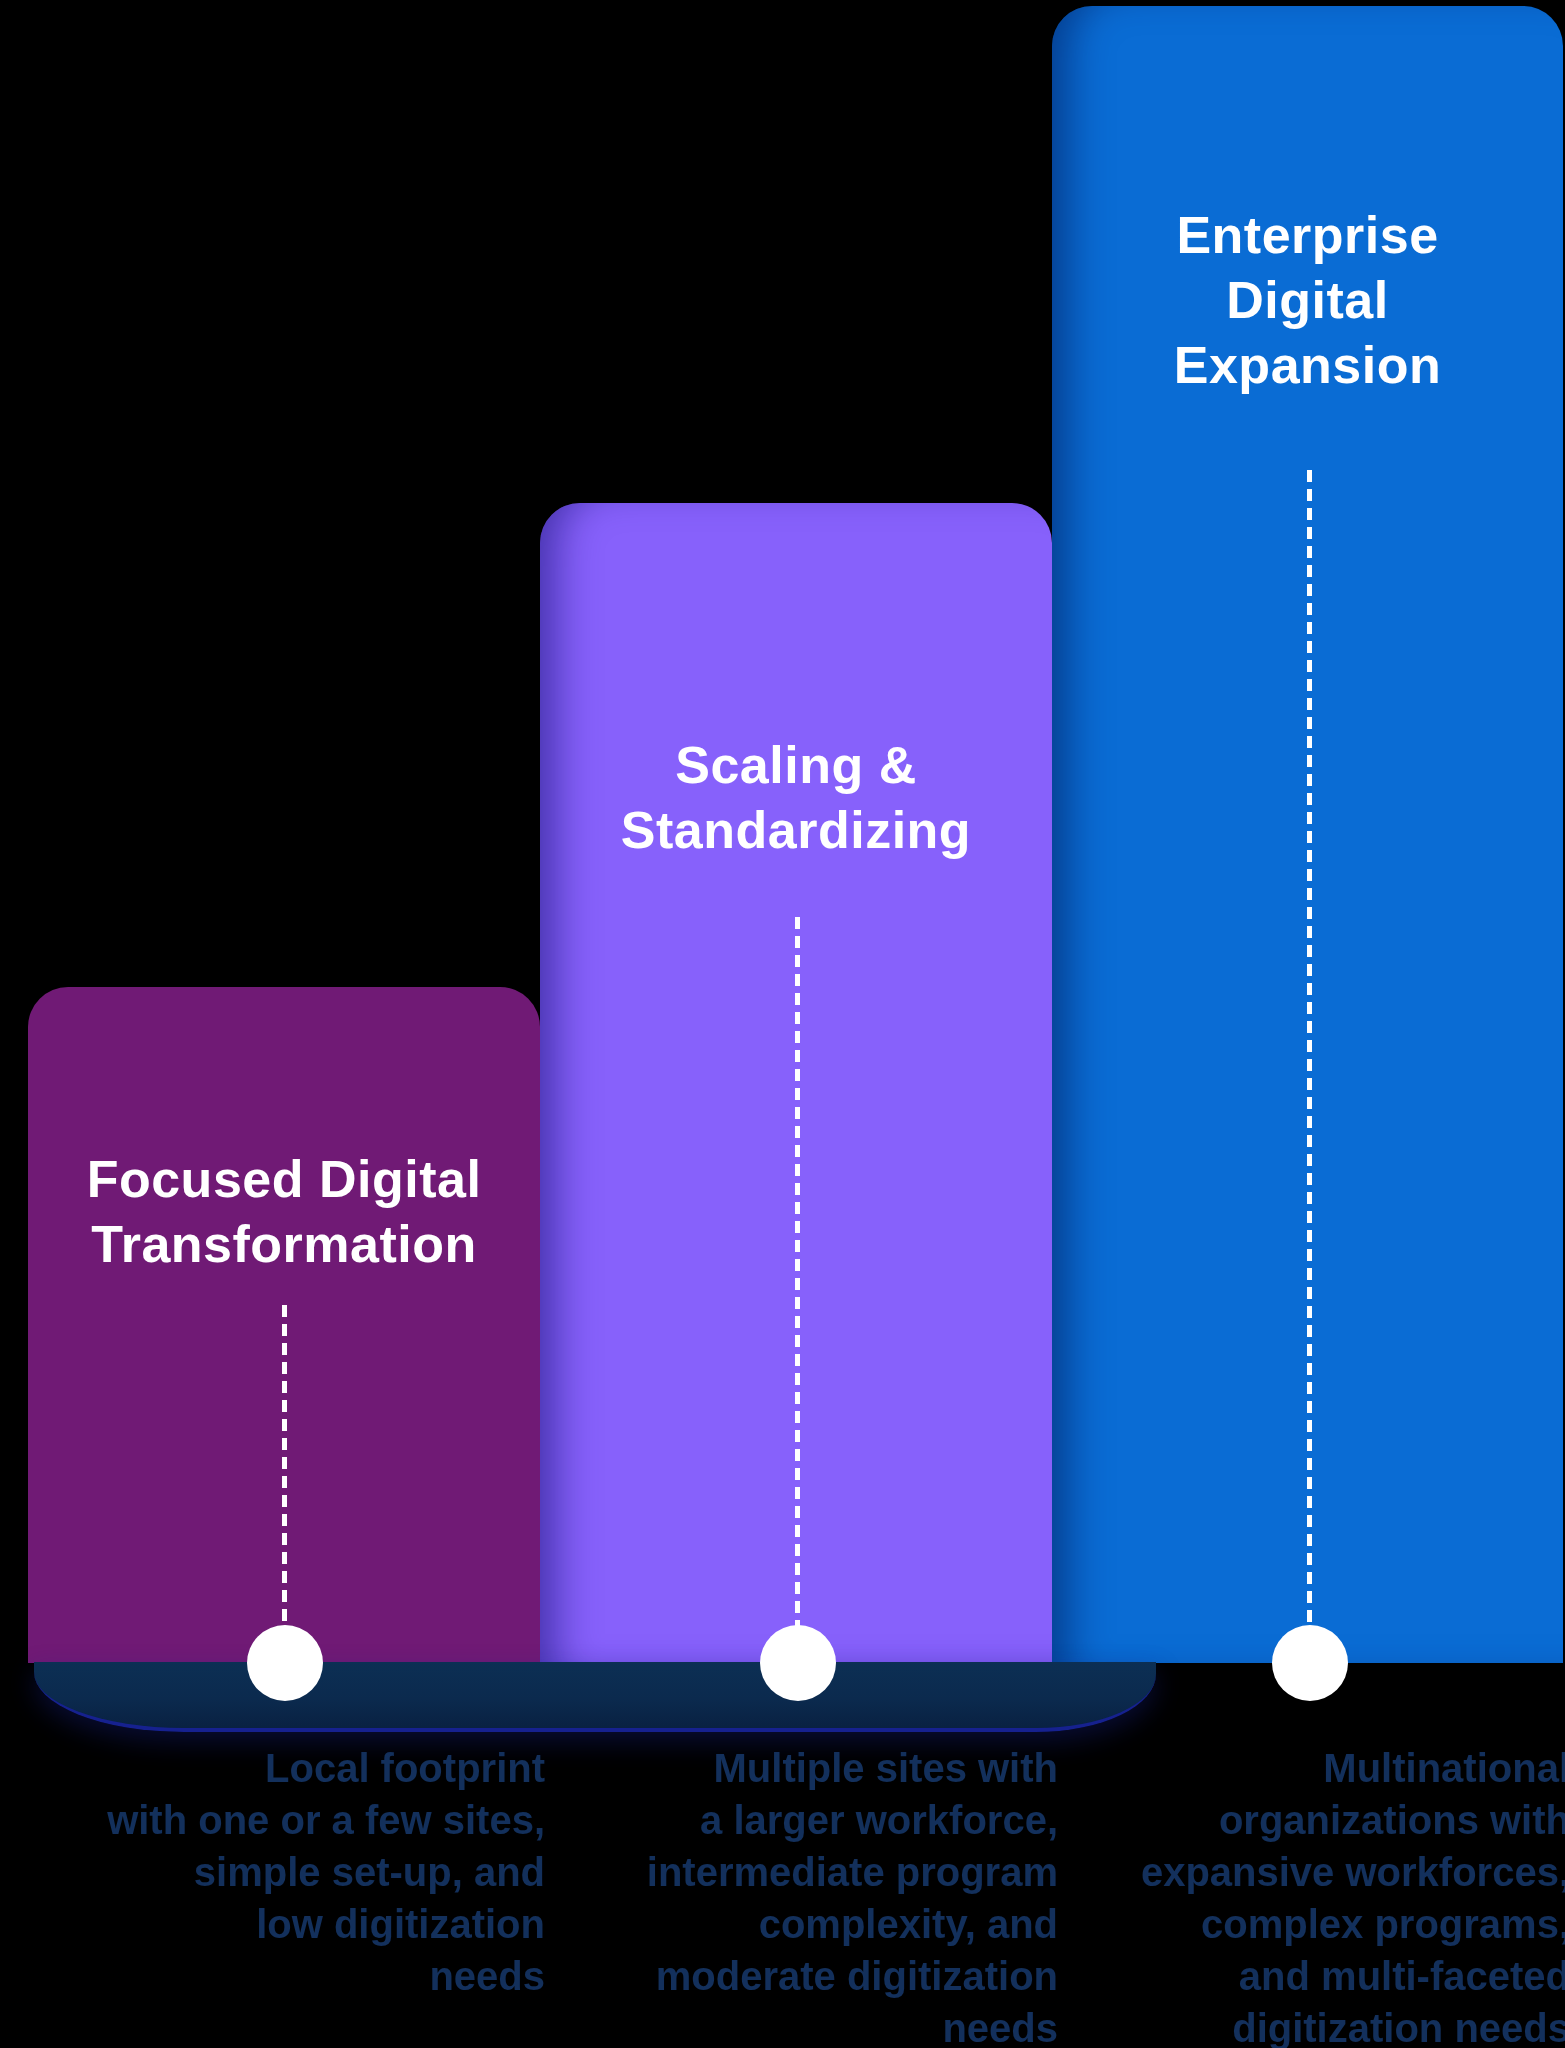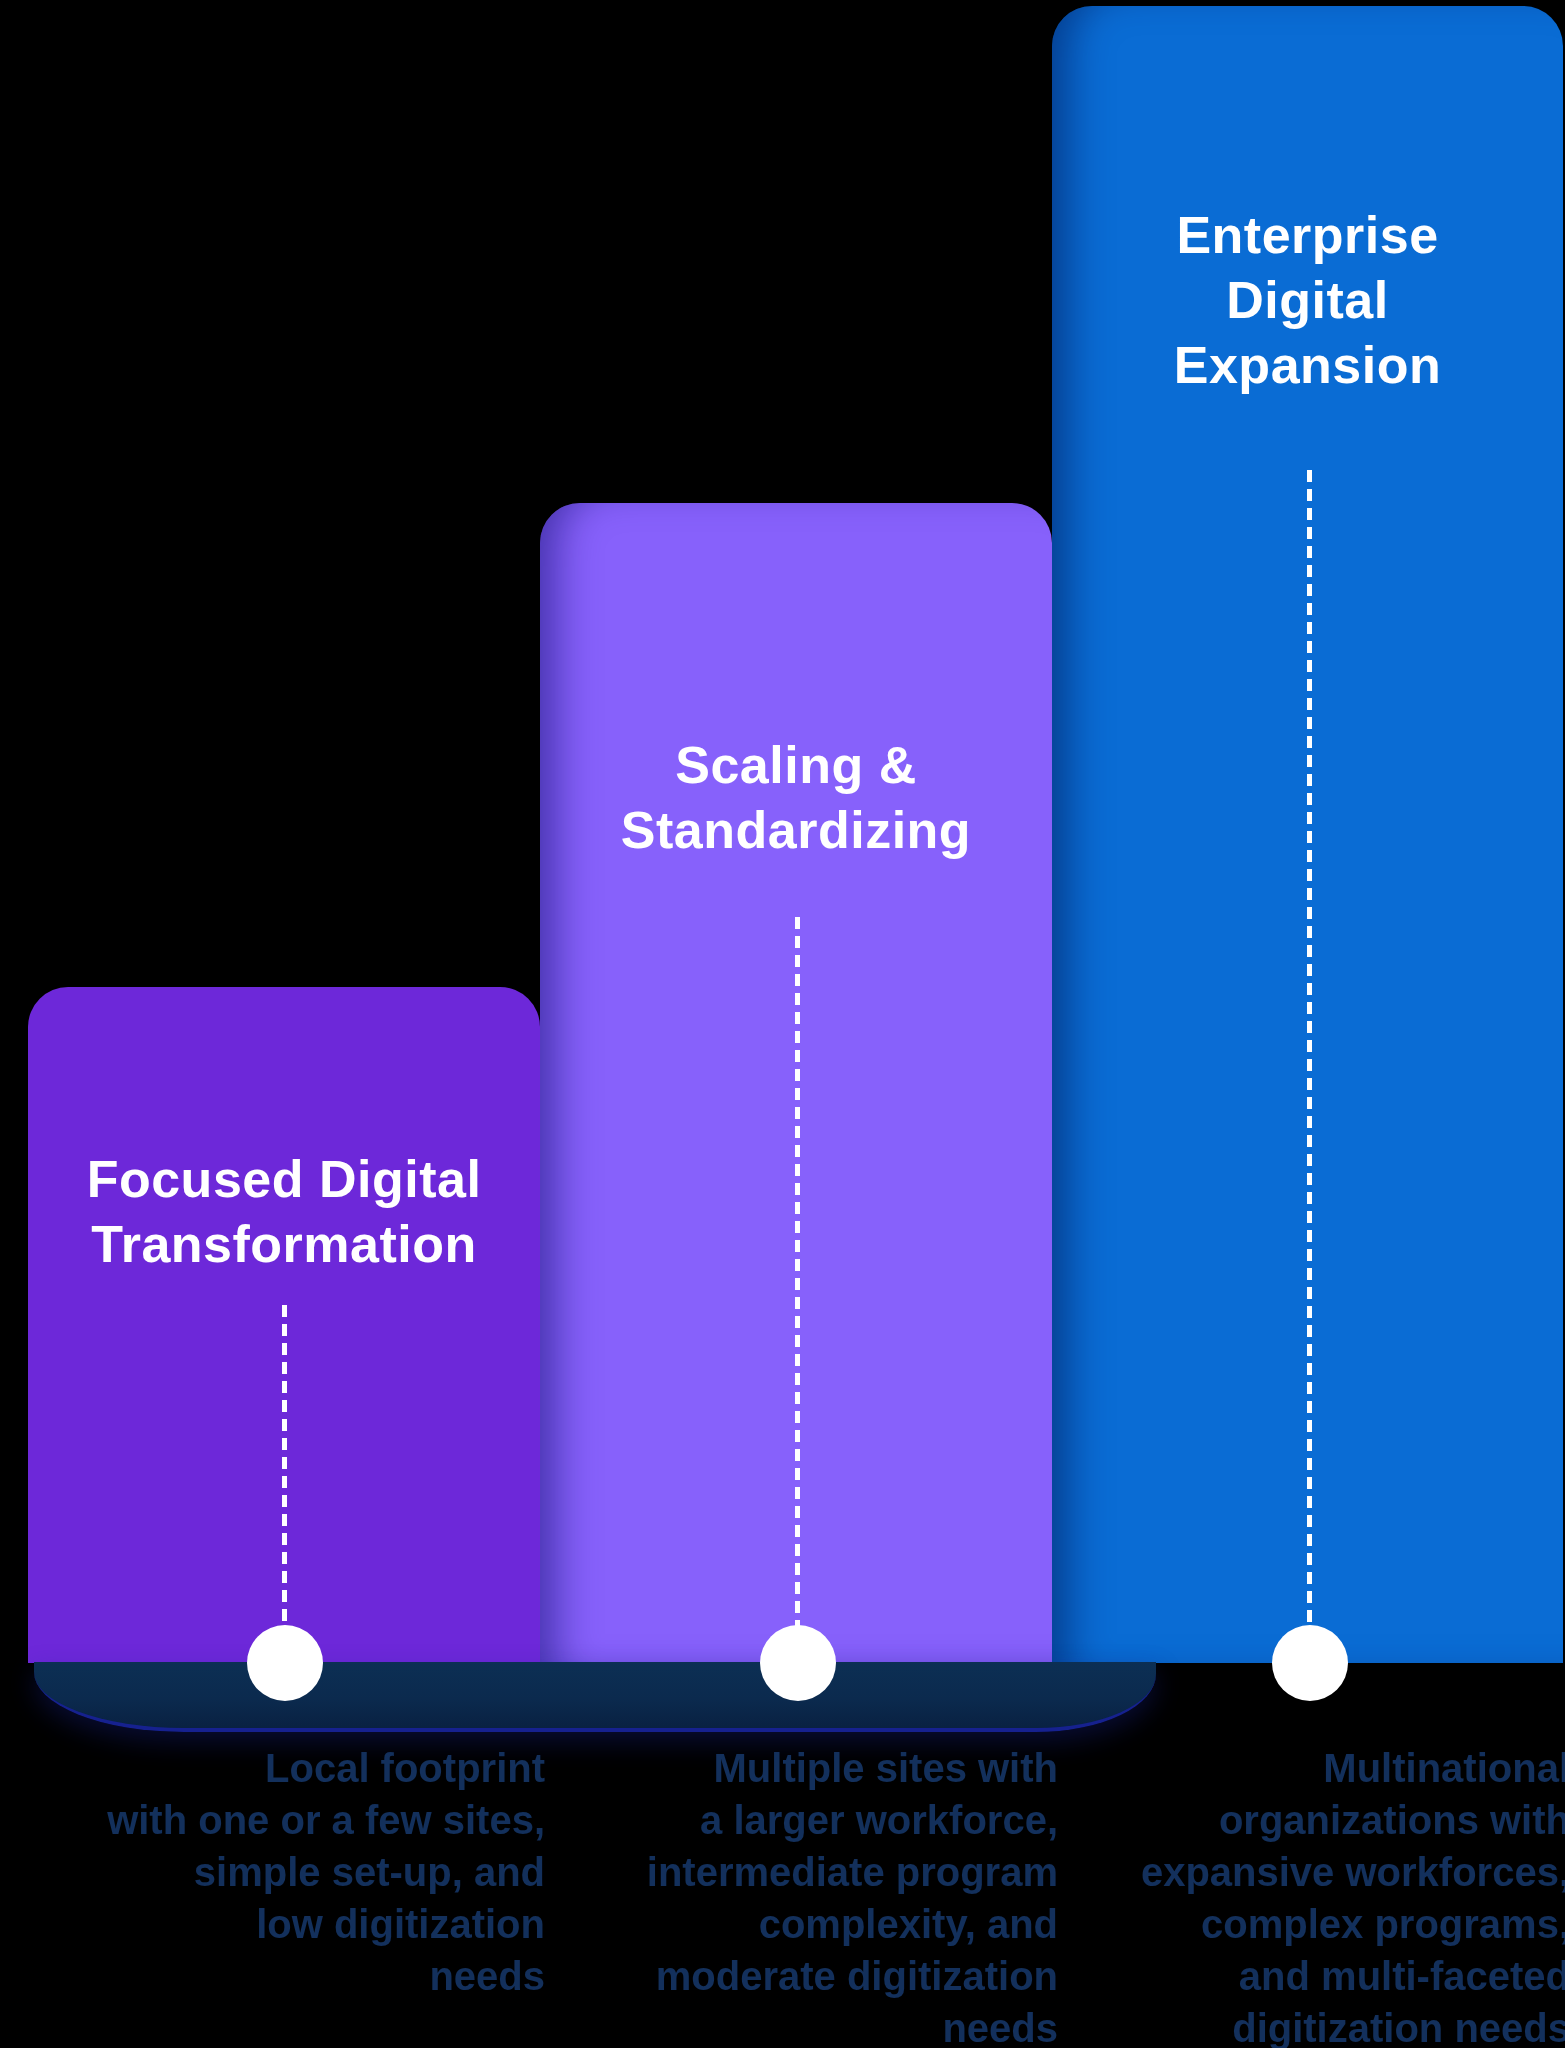--- a/index.html
+++ b/index.html
@@ -71,21 +71,21 @@
   #desc1{left:538px;}
   #desc2{left:1050px;}
 </style>
 </head>
 <body>
 
 <div id="canvas">
 
   <div class="shadow-band"></div>
 
-  <div class="bar c0" style="background-color: #6d28d9;">
+  <div class="bar c0" style="background-color: #701a75;">
     <div class="bar-title" style="color: rgb(255, 255, 255);">Focused Digital
 Transformation</div>
   </div>
 
   <div class="bar c2" style="background-color: rgb(10, 108, 212);">
     <div class="bar-title" style="color: rgb(255, 255, 255);">Enterprise
 Digital
 Expansion</div>
   </div>
 

